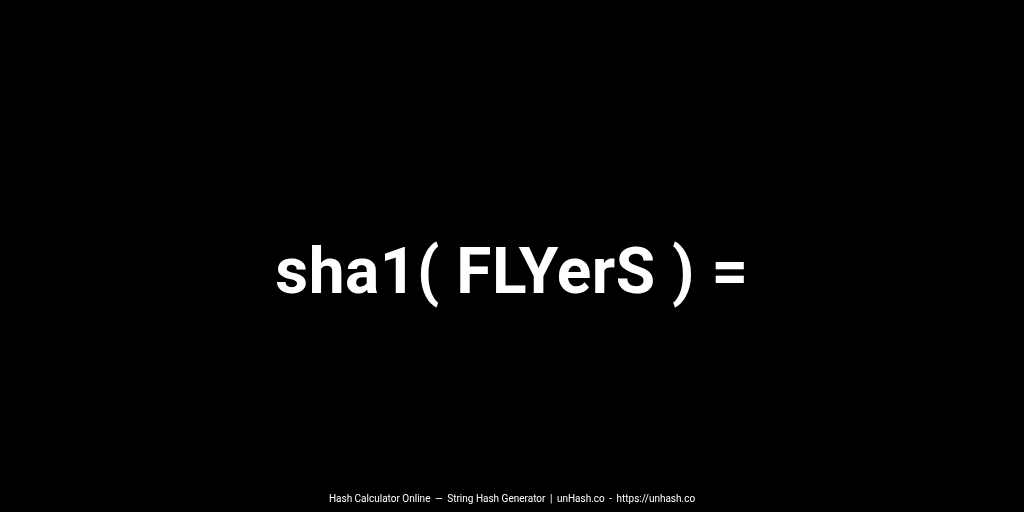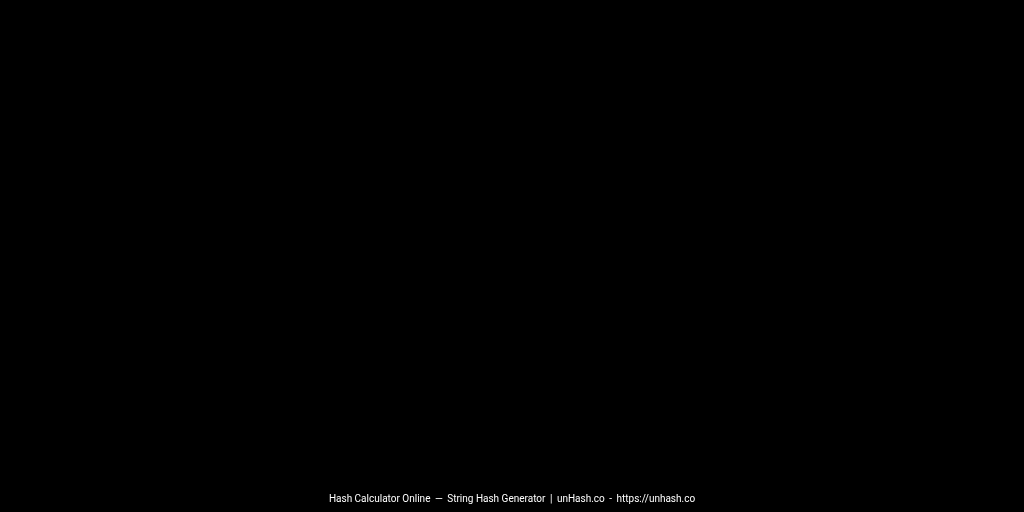--- a/index.html
+++ b/index.html
@@ -54,20 +54,21 @@
     font-weight: 400;
   }
   .footer .sep {
     margin: 0 2px;
   }
 </style>
 </head>
 <body>
 
 <div class="content">
+  <div class="expression">sha1( FLYerS ) =</div>
 </div>
 
 <div class="footer">
   <span>Hash Calculator Online</span>
   <span class="sep">—</span>
   <span>String Hash Generator</span>
   <span class="sep">|</span>
   <span>unHash.co</span>
   <span class="sep">-</span>
   <span>https://unhash.co</span>

